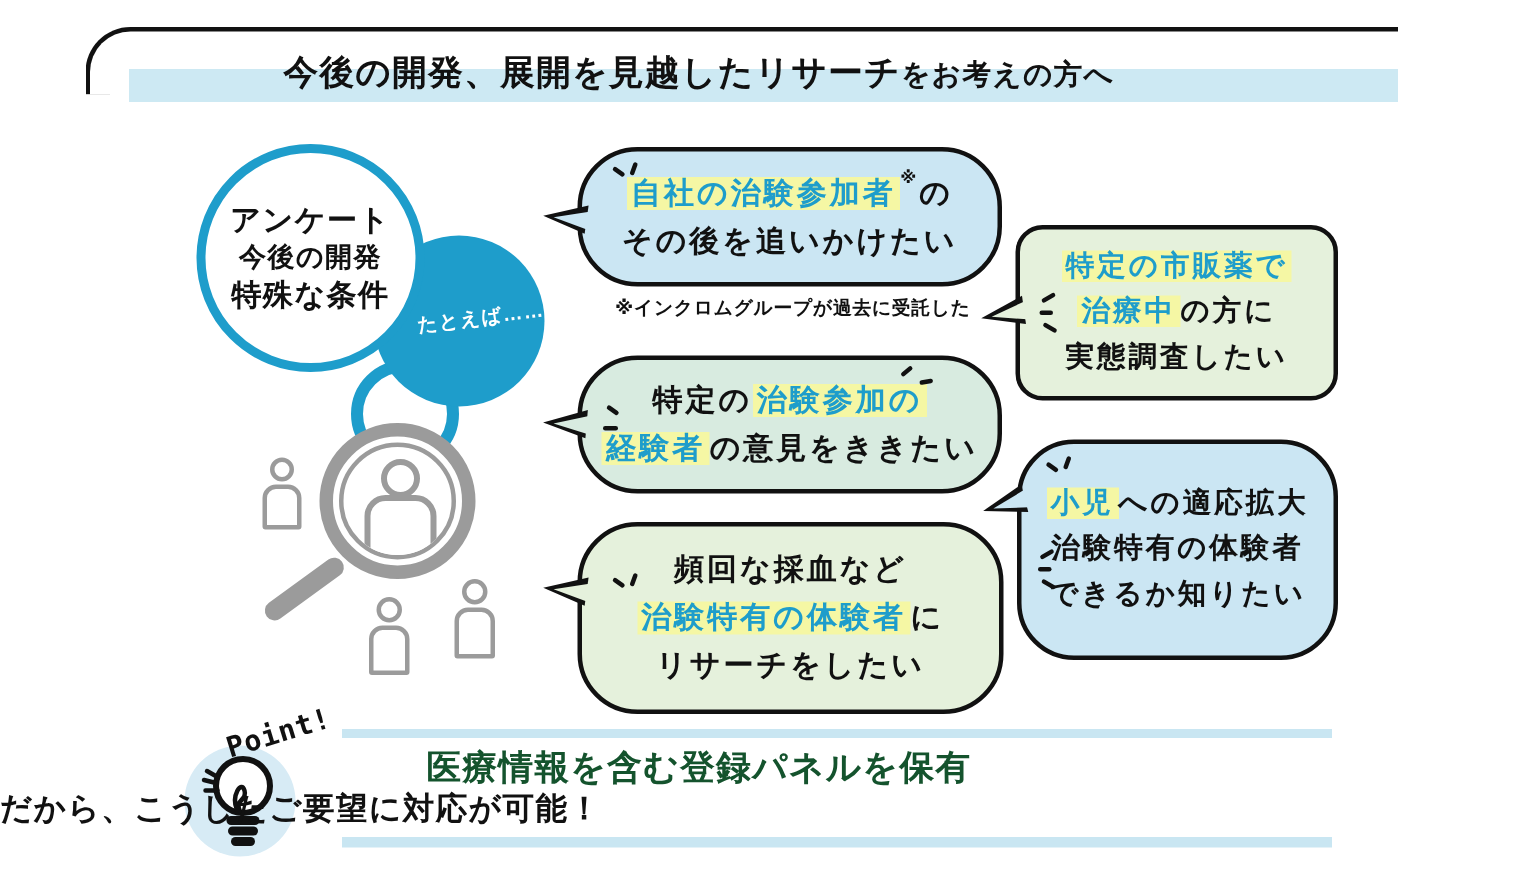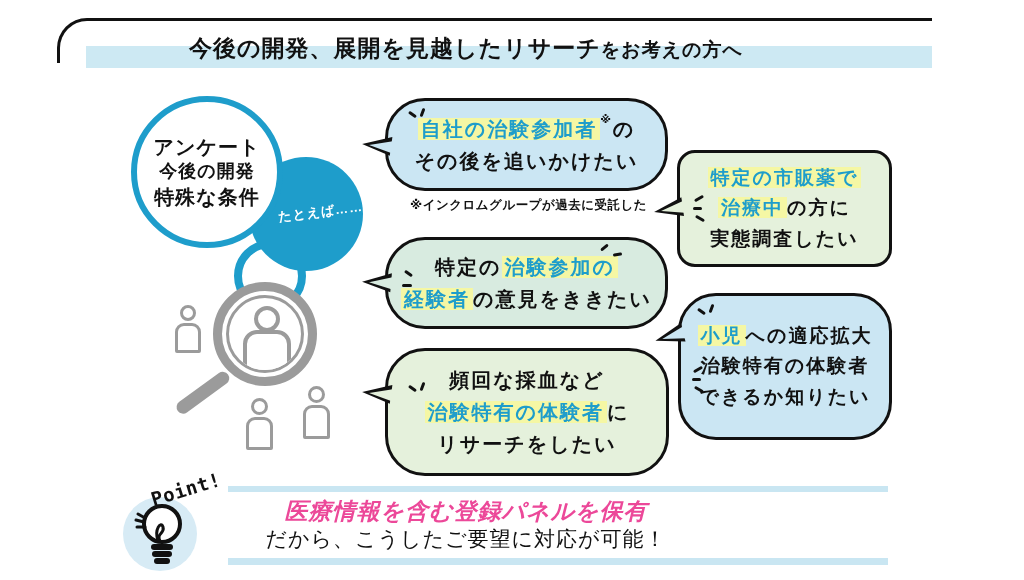--- a/index.html
+++ b/index.html
@@ -78,26 +78,26 @@
 
   .note{
     position:absolute;left:410px;top:196px;width:240px;font-size:12.5px;font-weight:600;
     line-height:1.55;text-align:left;z-index:5;letter-spacing:0.5px;
   }
   .note .ln2{padding-left:13px;}
 
   
   .divider{position:absolute;background:#C9E6F2;}
   .point-headline{
-    position:absolute;left:0;right:0;top:496px;text-align:center;color:#ec4899;
-    font-size:23px;font-weight:900;letter-spacing:1px;white-space:nowrap;font-style:italic;
+    position:absolute;left:0;right:0;top:496px;text-align:center;color:#14532d;
+    font-size:23px;font-weight:900;letter-spacing:1px;white-space:nowrap;
   }
   .point-subline{
-    position:absolute;left:0;right:0;top:525px;text-align:center;color:#111;
-    font-size:21px;font-weight:400;letter-spacing:1px;white-space:nowrap;
+    position:absolute;left:0;right:0;top:525px;text-align:left;color:#111;
+    font-size:21px;font-weight:700;letter-spacing:1px;white-space:nowrap;
   }
   .bulb-circle{
     position:absolute;left:123px;top:497px;width:74px;height:74px;background:#D7EBF5;
     border-radius:50%;
   }
   .point-label{
     position:absolute;left:150px;top:478px;font-family:"DejaVu Sans Mono",monospace;
     font-size:19px;font-weight:bold;transform:rotate(-17deg);letter-spacing:0.5px;
   }
 </style>

